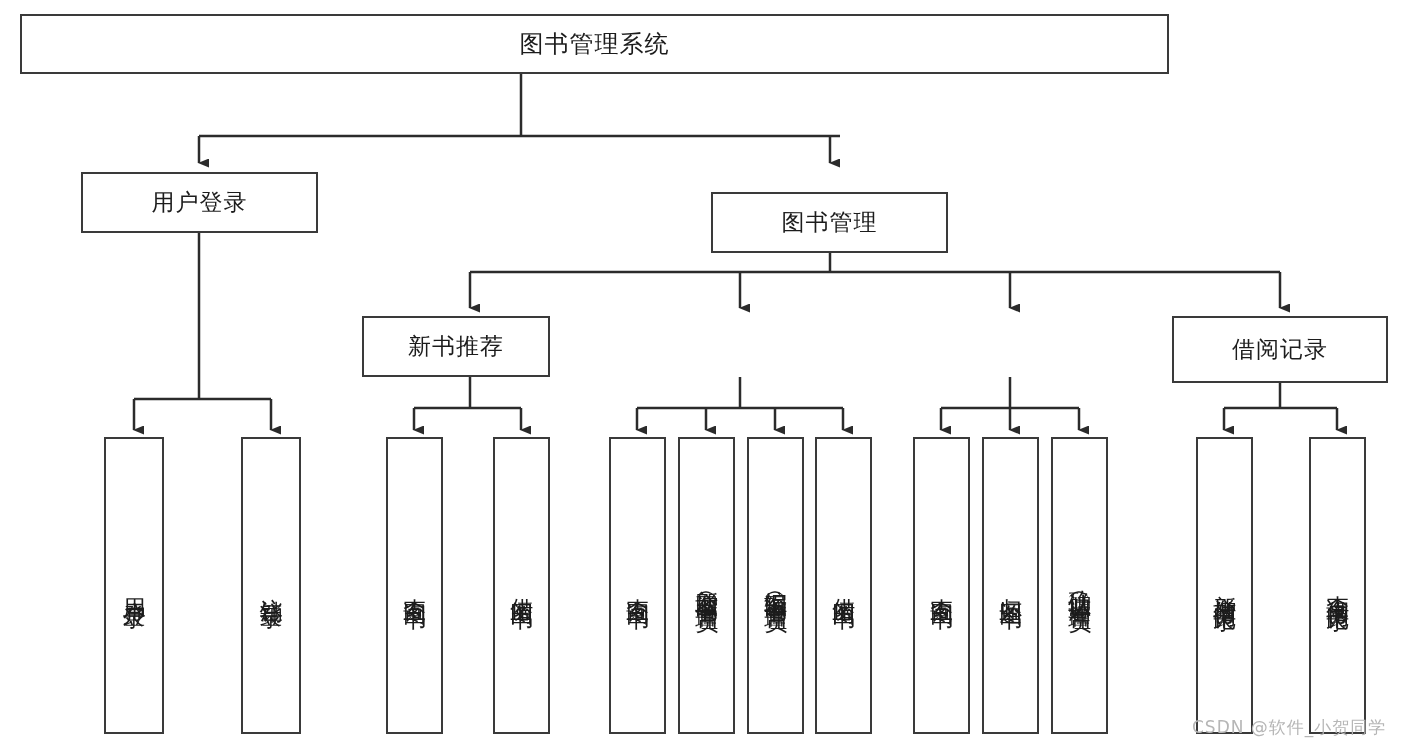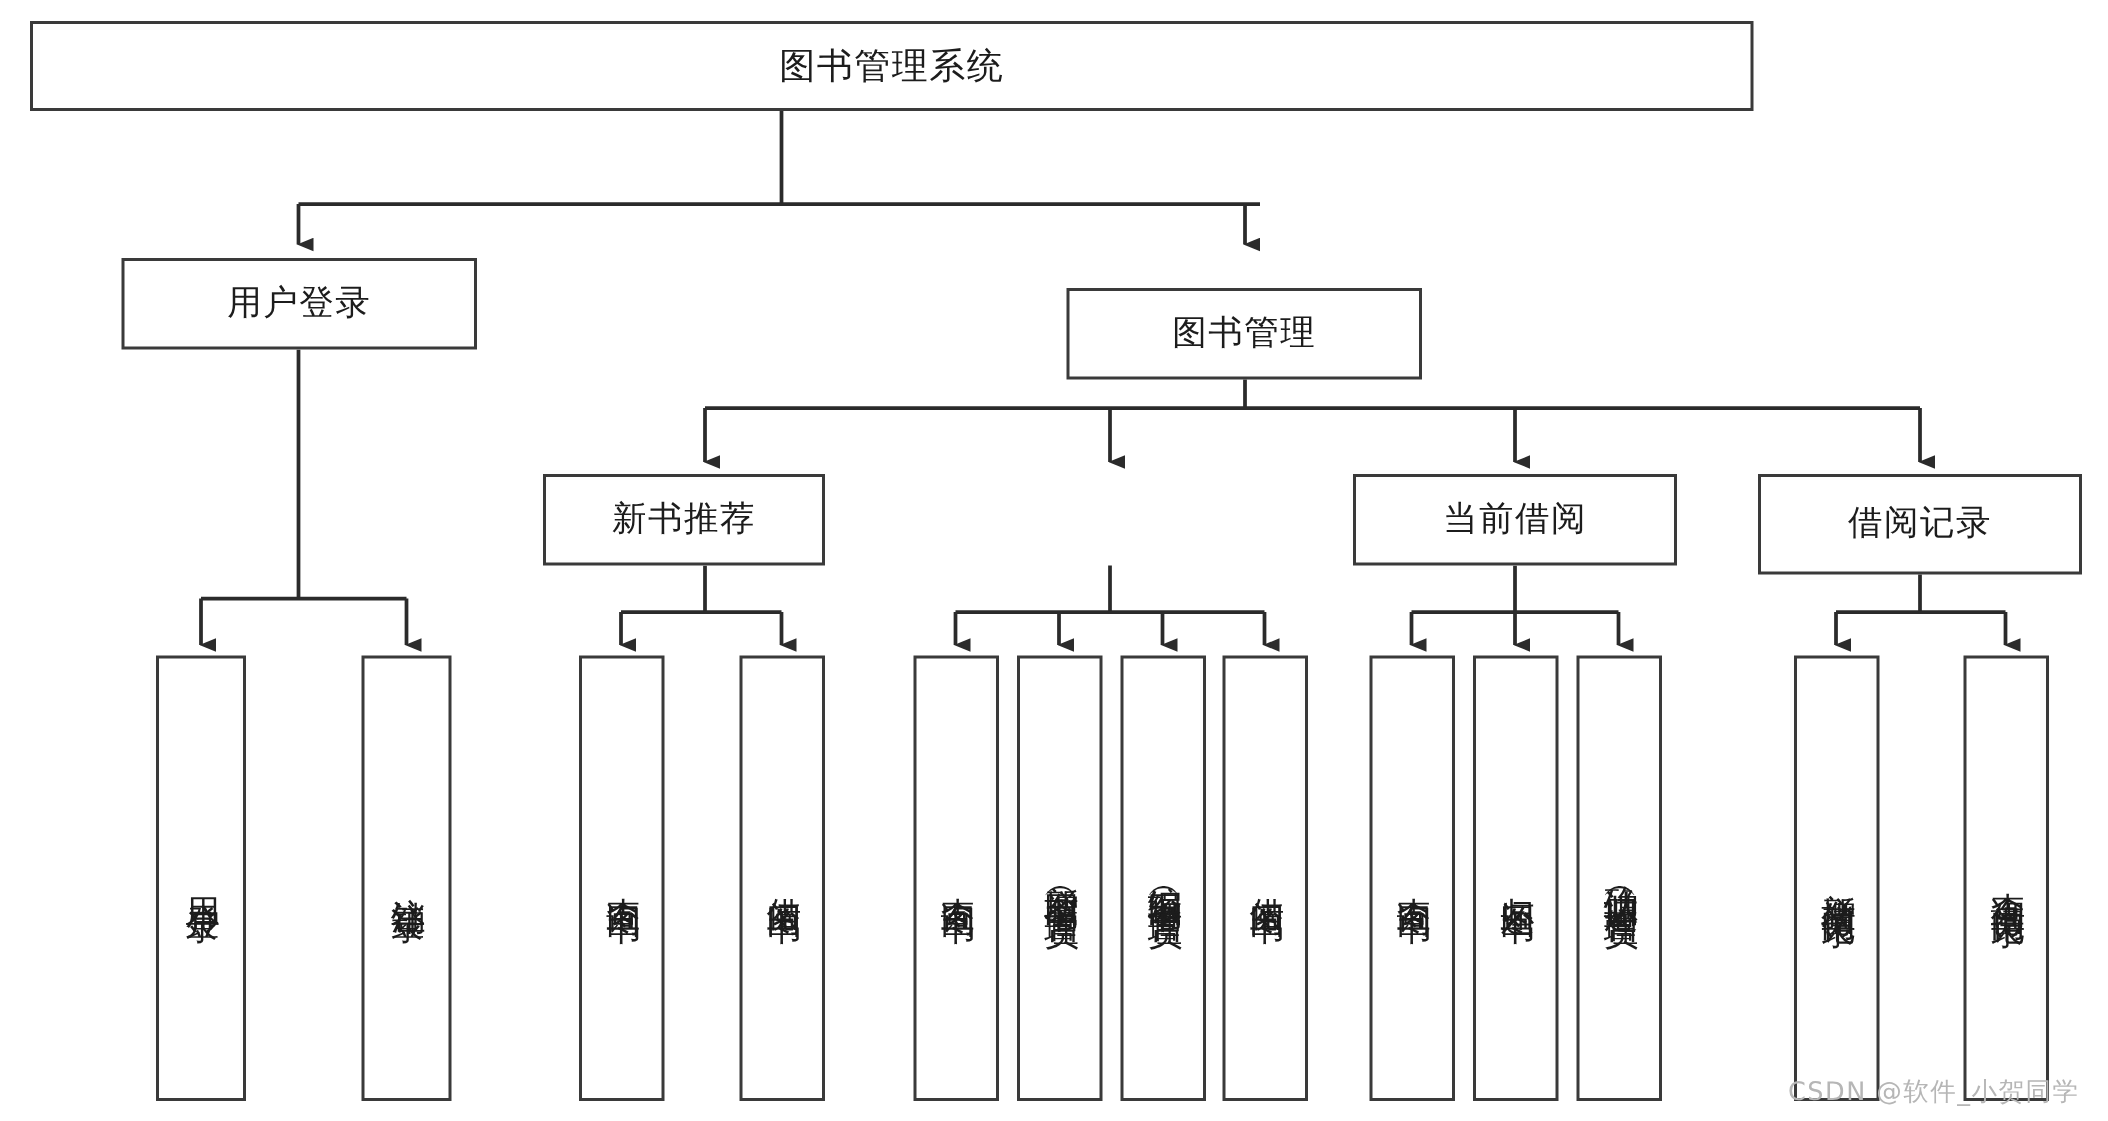--- a/index.html
+++ b/index.html
@@ -131,23 +131,20 @@
   <div class="node horiz" style="left:81px; top:172px; width:237px; height:61px;">
     <span>用户登录</span>
   </div>
   <div class="node horiz" style="left:711px; top:172px; width:237px; height:61px;margin-top:20px;">
     <span>图书管理</span>
   </div>
 
   <div class="node horiz" style="left:362px; top:316px; width:188px; height:61px;">
     <span>新书推荐</span>
   </div>
-  <div class="node horiz" style="left:902px; top:316px; width:216px; height:61px;">
-    <span>当前借阅</span>
-  </div>
   <div class="node horiz" style="left:1172px; top:316px; width:216px; height:67px;">
     <span>借阅记录</span>
   </div>
 
   <div class="node vert" style="left:104px; top:437px; width:60px; height:297px;">
     <span class="vtext">用户登录</span>
   </div>
   <div class="node vert" style="left:241px; top:437px; width:60px; height:297px;">
     <span class="vtext">注销登录</span>
   </div>

